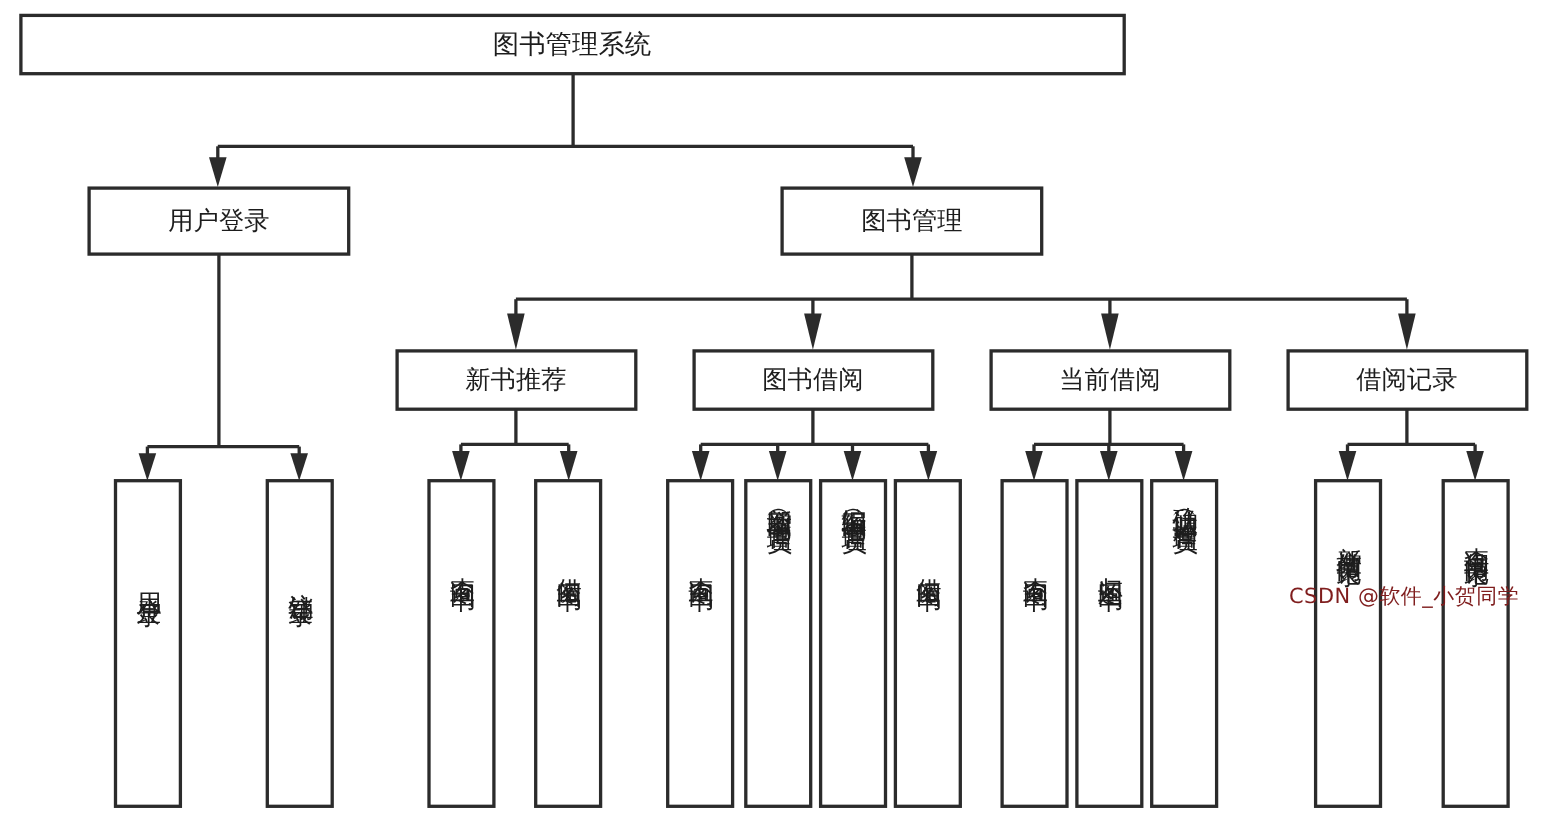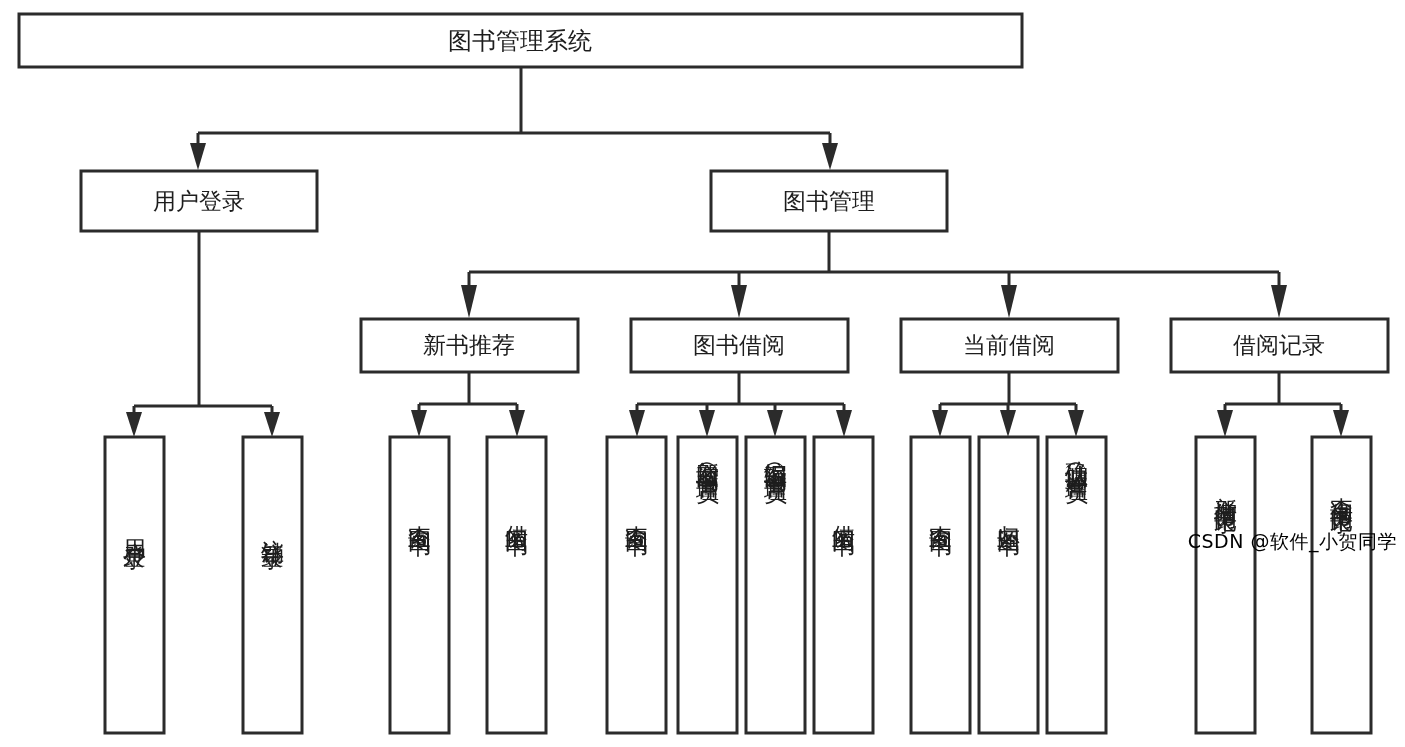--- a/index.html
+++ b/index.html
@@ -70,25 +70,25 @@
     text-orientation: upright;
     font-family: "DejaVu Sans", "Liberation Sans", sans-serif;
     font-size: 23px;
     line-height: 1.0;
     letter-spacing: 3px;
     color: #1d1d1d;
     white-space: nowrap;
   }
   .watermark {
     position: absolute;
-    right: 8px;
+    right: 24px;
     bottom: 6px;
     font-family: "DejaVu Sans", "Liberation Sans", sans-serif;
     font-size: 19px;
-    color: #000000;
+    color: #7f1d1d;
     letter-spacing: 0.5px;
     white-space: nowrap;
   }
 </style>
 </head>
 <body>
 
 <div id="diagram-root">
 
   <svg id="flow-svg" viewBox="0 0 1405 747">

